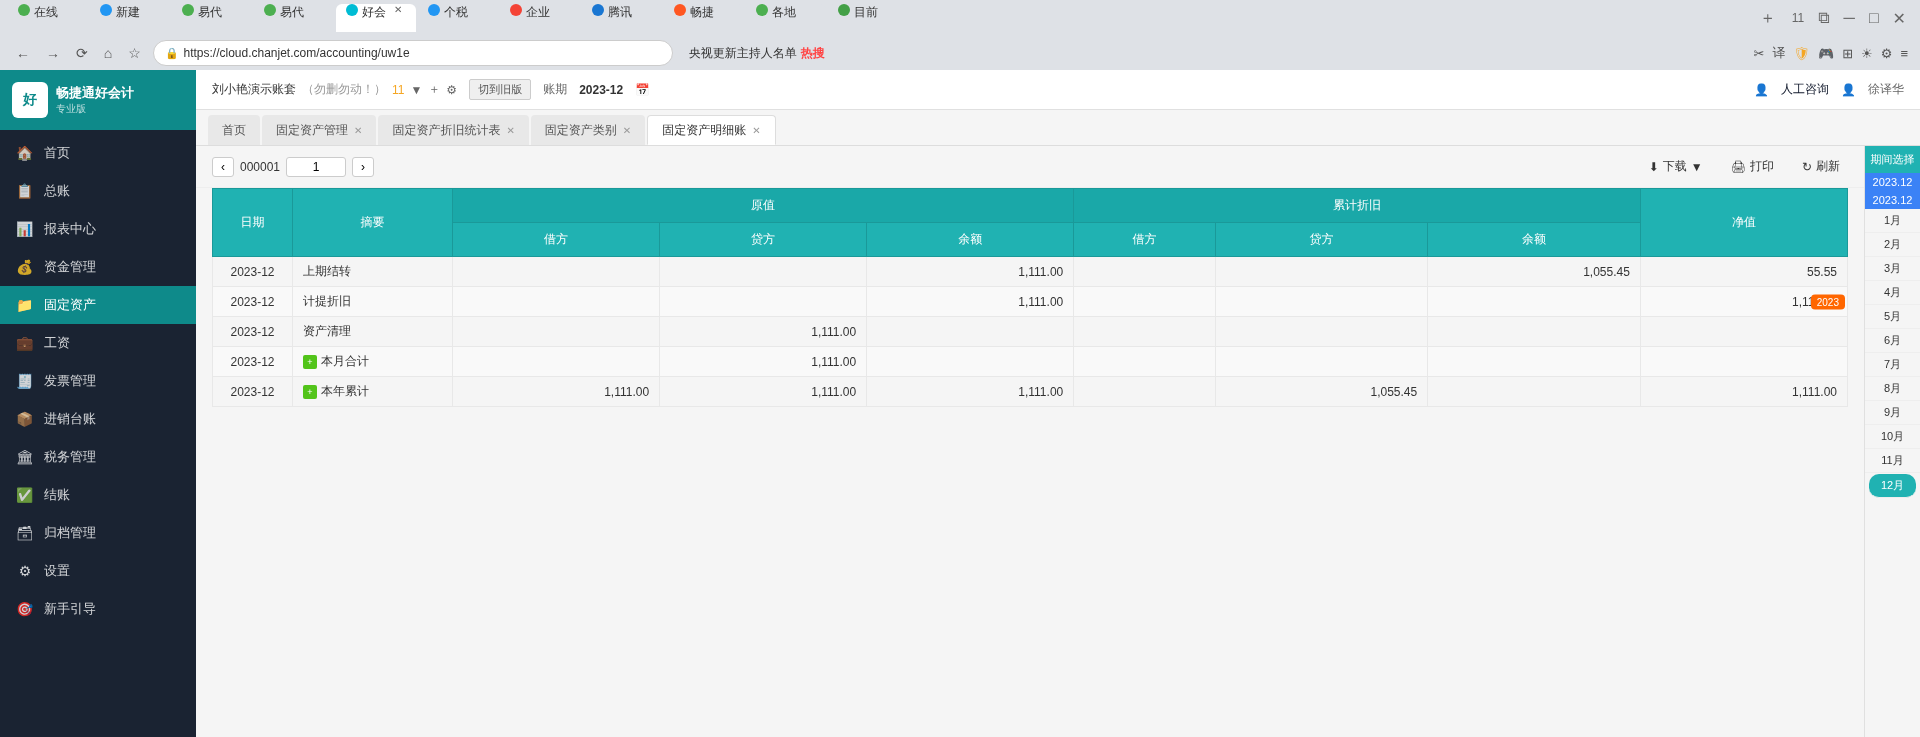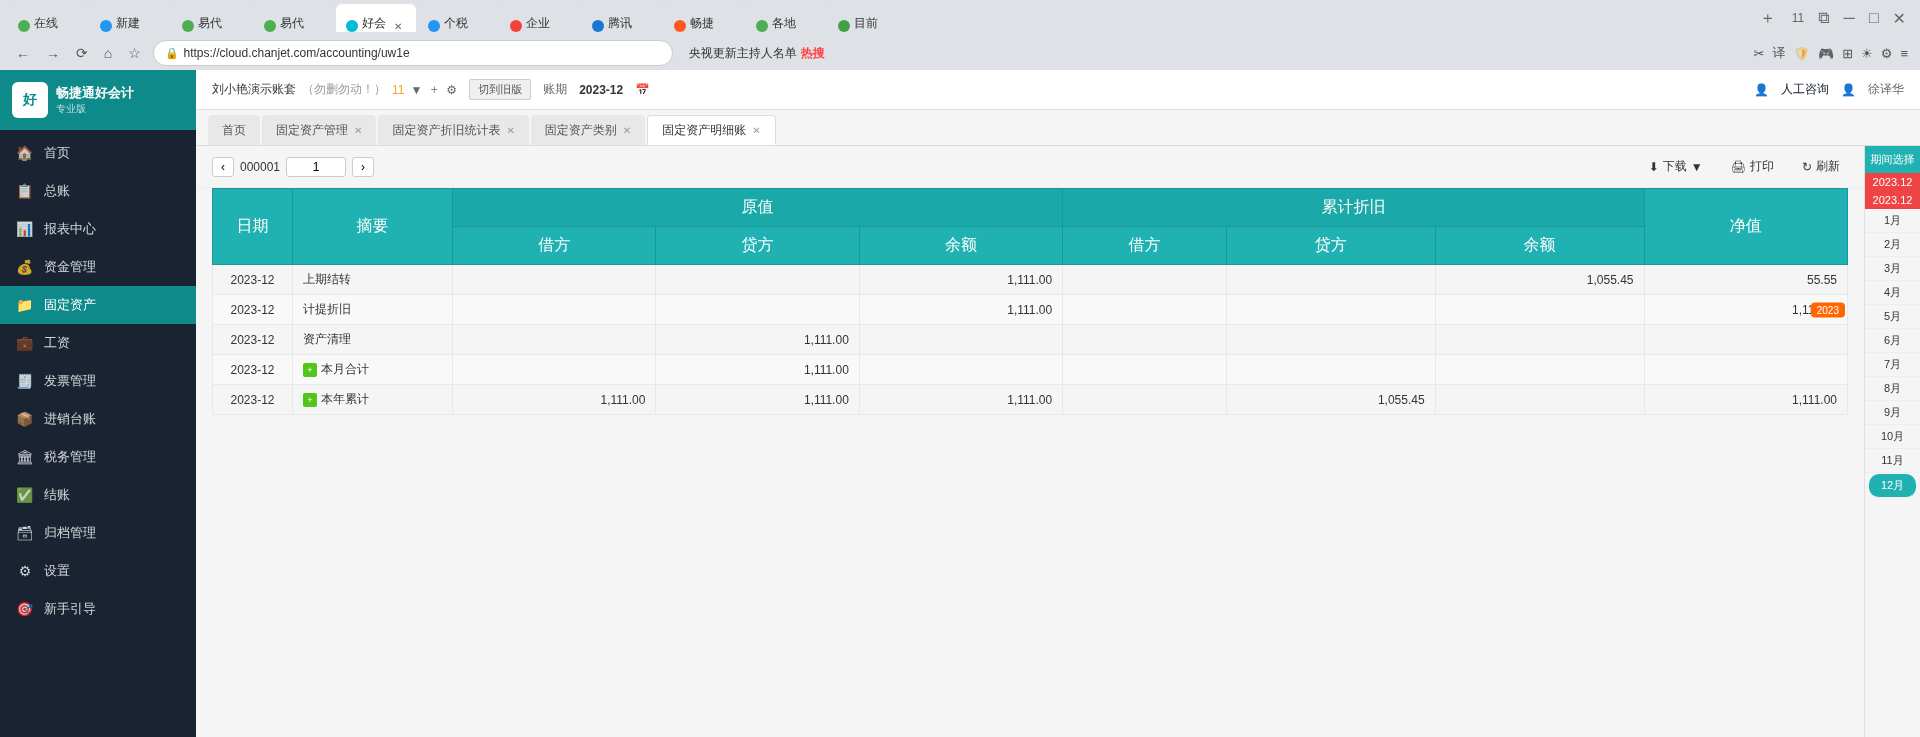--- a/index.html
+++ b/index.html
@@ -1,21 +1,21 @@
 <!DOCTYPE html>
 <html><head>
   <meta charset="utf-8">
   <style>
     * { margin: 0; padding: 0; box-sizing: border-box; }
     body { font-family: 'Microsoft YaHei', Arial, sans-serif; font-size: 12px; background: #f0f0f0; width: 1920px; height: 737px; overflow: hidden; }
 
     
     .browser-chrome { background: #dee1e6; height: 70px; }
     .tab-bar { display: flex; align-items: center; height: 36px; background: #dee1e6; padding: 0 8px; gap: 2px; }
-    .tab { display: flex; align-items: flex-end; height: 28px; padding: 0 10px; border-radius: 6px 6px 0 0; font-size: 12px; background: #dee1e6; color: #333; cursor: pointer; gap: 4px; min-width: 80px; max-width: 150px; }
+    .tab { display: flex; align-items: flex-start; height: 28px; padding: 0 10px; border-radius: 6px 6px 0 0; font-size: 12px; background: #dee1e6; color: #333; cursor: pointer; gap: 4px; min-width: 80px; max-width: 150px; }
     .tab.active { background: #fff; }
     .tab .tab-close { margin-left: 4px; color: #666; font-size: 10px; }
     .tab-new { padding: 0 8px; font-size: 16px; color: #666; cursor: pointer; }
     .address-bar { display: flex; align-items: center; height: 34px; background: #dee1e6; padding: 0 12px; gap: 8px; }
     .nav-btn { color: #555; font-size: 14px; cursor: pointer; padding: 2px 4px; }
     .address-input { flex: 0 0 520px; height: 26px; background: #fff; border: 1px solid #ccc; border-radius: 13px; padding: 0 12px; font-size: 12px; color: #333; display: flex; align-items: center; }
     .browser-actions { display: flex; align-items: center; gap: 4px; margin-left: 8px; font-size: 12px; color: #333; }
     .hot-search { color: #ff4444; font-weight: bold; }
 
     
@@ -52,33 +52,33 @@
     .pagination-nav { display: flex; align-items: center; gap: 6px; }
     .pagination-btn { border: 1px solid #ccc; background: #fff; padding: 2px 8px; cursor: pointer; border-radius: 3px; font-size: 12px; }
     .pagination-input { width: 60px; border: 1px solid #ccc; padding: 2px 6px; border-radius: 3px; font-size: 12px; text-align: center; }
     .toolbar-right { margin-left: auto; display: flex; align-items: center; gap: 12px; }
     .toolbar-btn { display: flex; align-items: center; gap: 4px; cursor: pointer; color: #333; font-size: 12px; padding: 4px 8px; }
 
     
     .table-container { flex: 1; overflow: auto; padding: 0 16px 16px; }
     table { width: 100%; border-collapse: collapse; }
     .table-header { background: #20b2b2; color: #fff; }
-    .table-header th { padding: 8px 10px; text-align: center; font-size: 16px; font-weight: normal; border: 1px solid #1a9999; }
+    .table-header th { padding: 8px 10px; text-align: center; font-size: 12px; font-weight: normal; border: 1px solid #1a9999; }
     tr.data-row td { padding: 6px 10px; border: 1px solid #e8e8e8; font-size: 12px; color: #333; }
     tr.data-row:nth-child(even) { background: #f9f9f9; }
     td.number { text-align: right; }
     td.text { text-align: left; }
     td.center { text-align: center; }
     .row-tag { display: inline-flex; align-items: center; gap: 4px; }
     .tag-icon { width: 14px; height: 14px; background: #52c41a; border-radius: 2px; display: inline-flex; align-items: center; justify-content: center; color: #fff; font-size: 9px; }
 
     
     .period-panel { width: 56px; background: #f5f5f5; border-left: 1px solid #e0e0e0; display: flex; flex-direction: column; }
     .period-title { background: #20b2b2; color: #fff; text-align: center; padding: 6px 2px; font-size: 11px; writing-mode: horizontal-tb; }
-    .period-selected { background: #ef4444; color: #fff; text-align: center; padding: 3px 2px; font-size: 11px; }
+    .period-selected { background: #3b82f6; color: #fff; text-align: center; padding: 3px 2px; font-size: 11px; }
     .period-item { text-align: center; padding: 4px 2px; font-size: 11px; color: #333; cursor: pointer; border-bottom: 1px solid #eee; }
     .period-item.active { background: #20b2b2; color: #fff; border-radius: 10px; margin: 1px 4px; }
     .period-year { background: #ff6600; color: #fff; border-radius: 4px; padding: 2px 6px; font-size: 10px; display: inline-block; margin: 1px 0; }
 
     .main-body { display: flex; flex: 1; overflow: hidden; }
     .main-table-area { flex: 1; overflow: auto; }
   </style>
 </head>
 <body>
 

